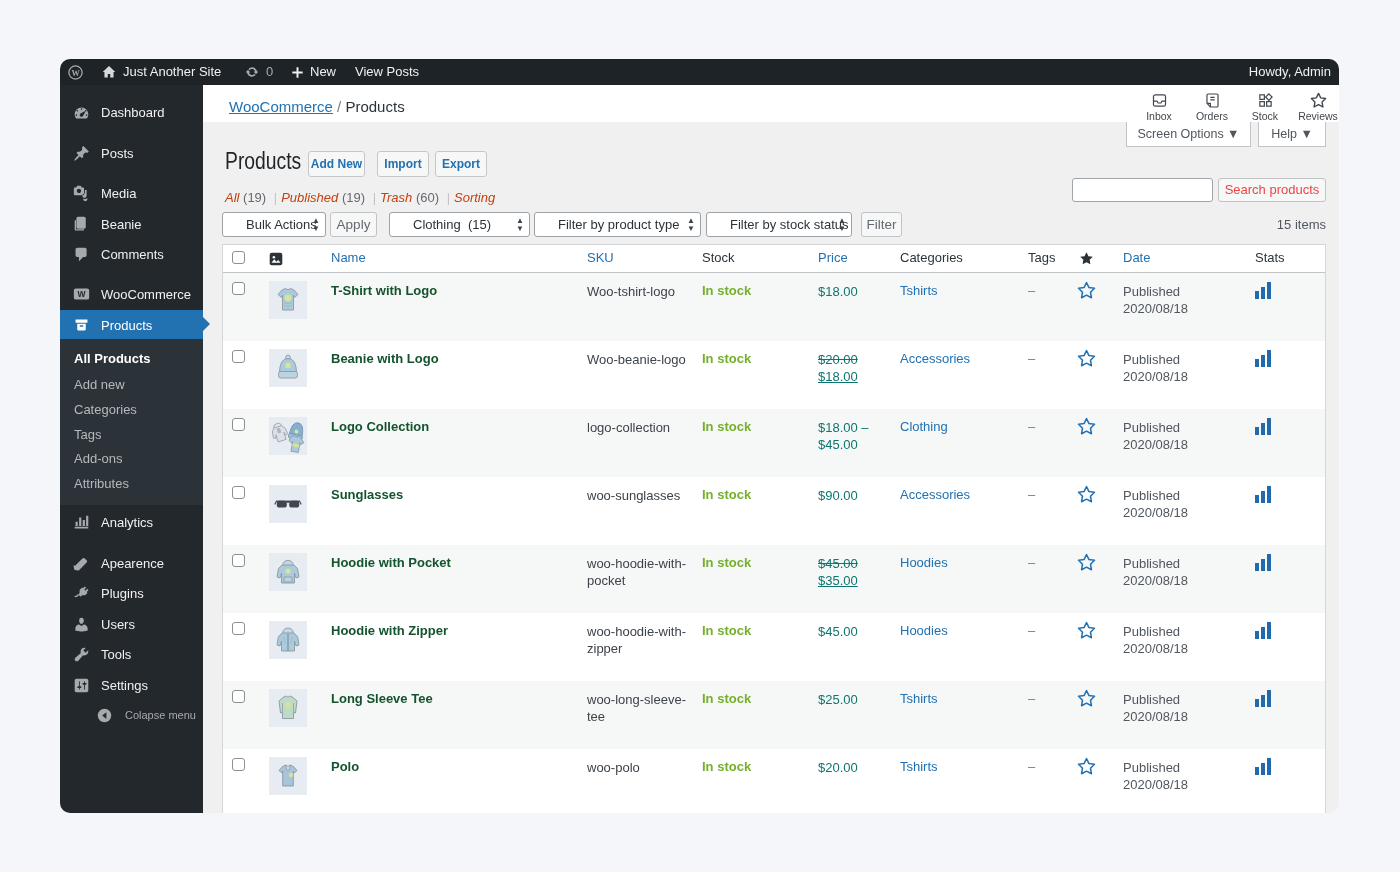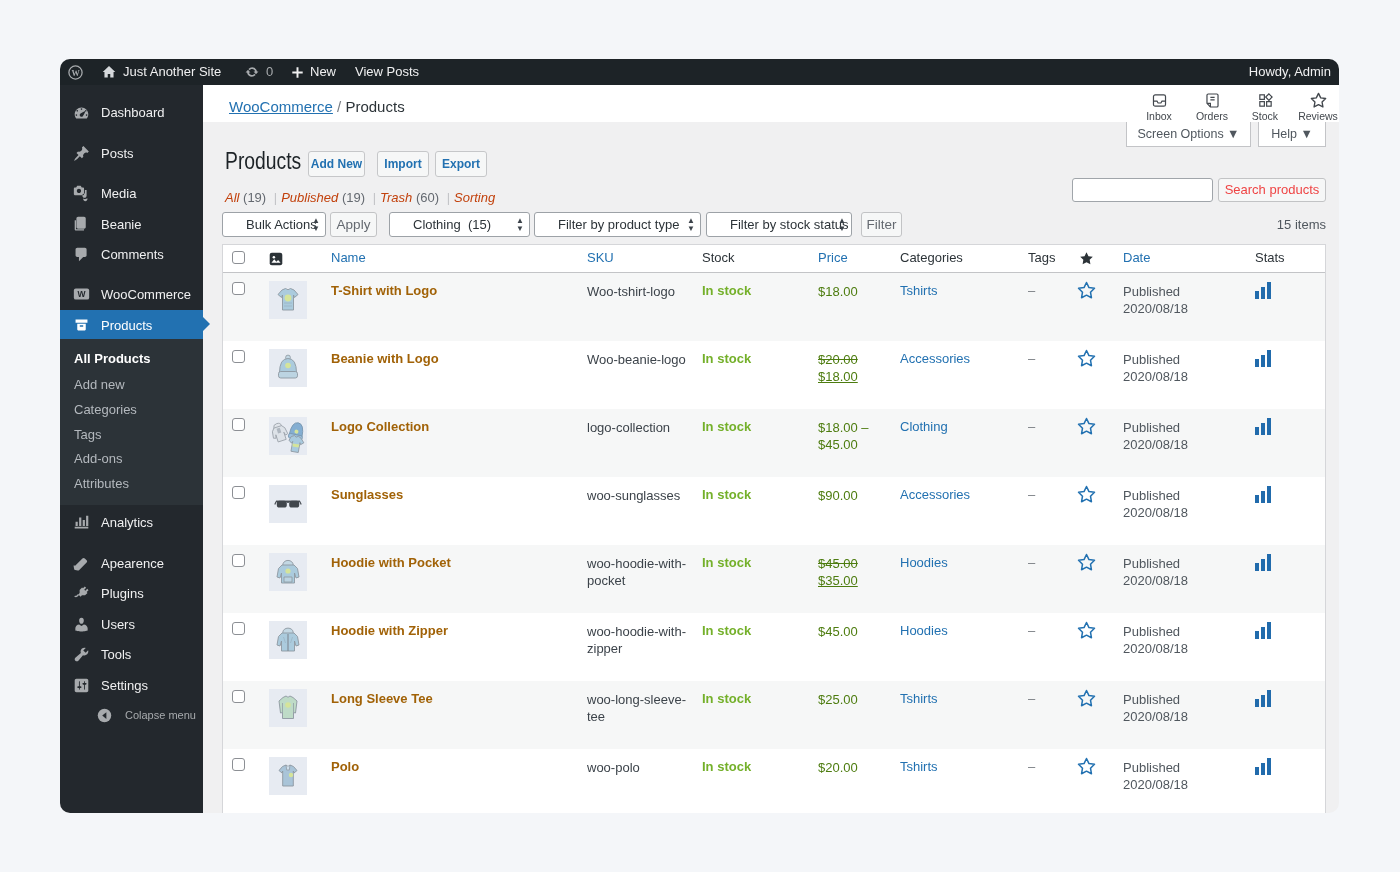--- a/index.html
+++ b/index.html
@@ -38,24 +38,24 @@
 .items { position:absolute; left:1166px; top:158px; width:100px; text-align:right; font-size:13px; color:#50575e; }
 .table { position:absolute; left:162px; top:185px; width:1104px; height:569px; background:#fff; border:1px solid #d5d6d9; border-bottom:none; }
 .thead { position:absolute; left:0; top:0; width:1102px; height:28px; border-bottom:1px solid #c3c4c7; background:#fff; font-size:13px; color:#2c3338; }
 .thead a { color:#2271b1; text-decoration:none; }
 .trow { position:absolute; left:0; width:1102px; height:68px; font-size:13px; }
 .trow.odd { background:#f6f7f7; }
 .trow.even { background:#fff; }
 .cb { position:absolute; left:9px; top:9px; width:13px; height:13px; background:#fff; border:1px solid #8c8f94; border-radius:3px; }
 .hcb { position:absolute; left:9px; top:6px; width:13px; height:13px; background:#fff; border:1px solid #8c8f94; border-radius:3px; }
 .th { position:absolute; left:46px; top:8px; }
-.nm { position:absolute; left:108px; top:10px; color:#a16207; font-weight:bold; }
+.nm { position:absolute; left:108px; top:10px; color:#14532d; font-weight:bold; }
 .sku { position:absolute; left:364px; top:10px; color:#3c434a; line-height:17px; }
 .stock { position:absolute; left:479px; top:10px; color:#74b02a; font-weight:bold; }
-.price { position:absolute; left:595px; top:10px; color:#4d7c0f; line-height:17px; }
+.price { position:absolute; left:595px; top:10px; color:#0f766e; line-height:17px; }
 .price .u { text-decoration:underline; }
 .cat { position:absolute; left:677px; top:10px; color:#2271b1; }
 .dash { position:absolute; left:805px; top:10px; color:#787c82; }
 .star { position:absolute; left:854px; top:8px; }
 .date { position:absolute; left:900px; top:10px; color:#50575e; line-height:17px; }
 .stats { position:absolute; left:1032px; top:9px; }
 a { text-decoration:none; }
 </style></head><body>
 <div class="window">
   <div class="abar">

